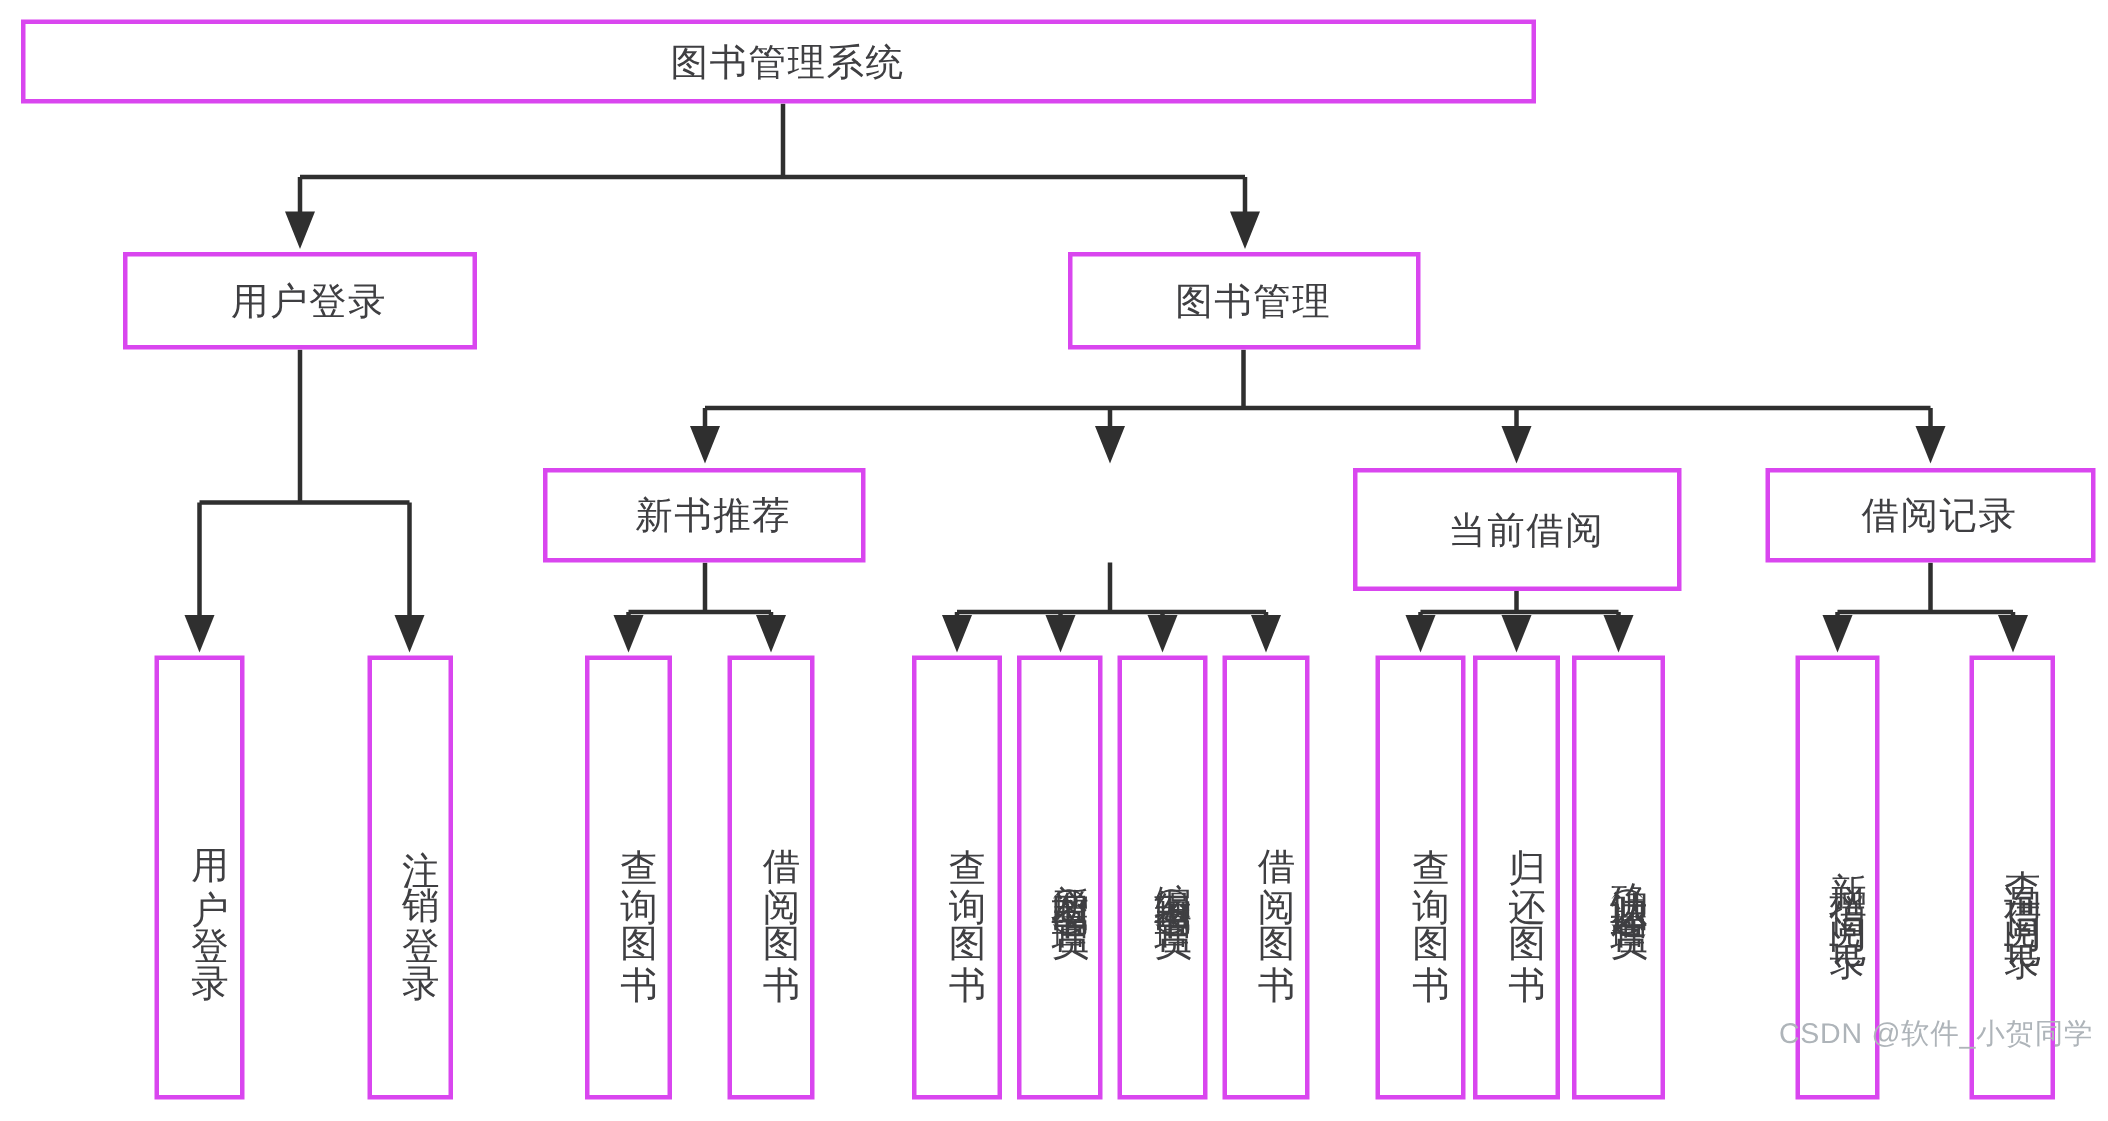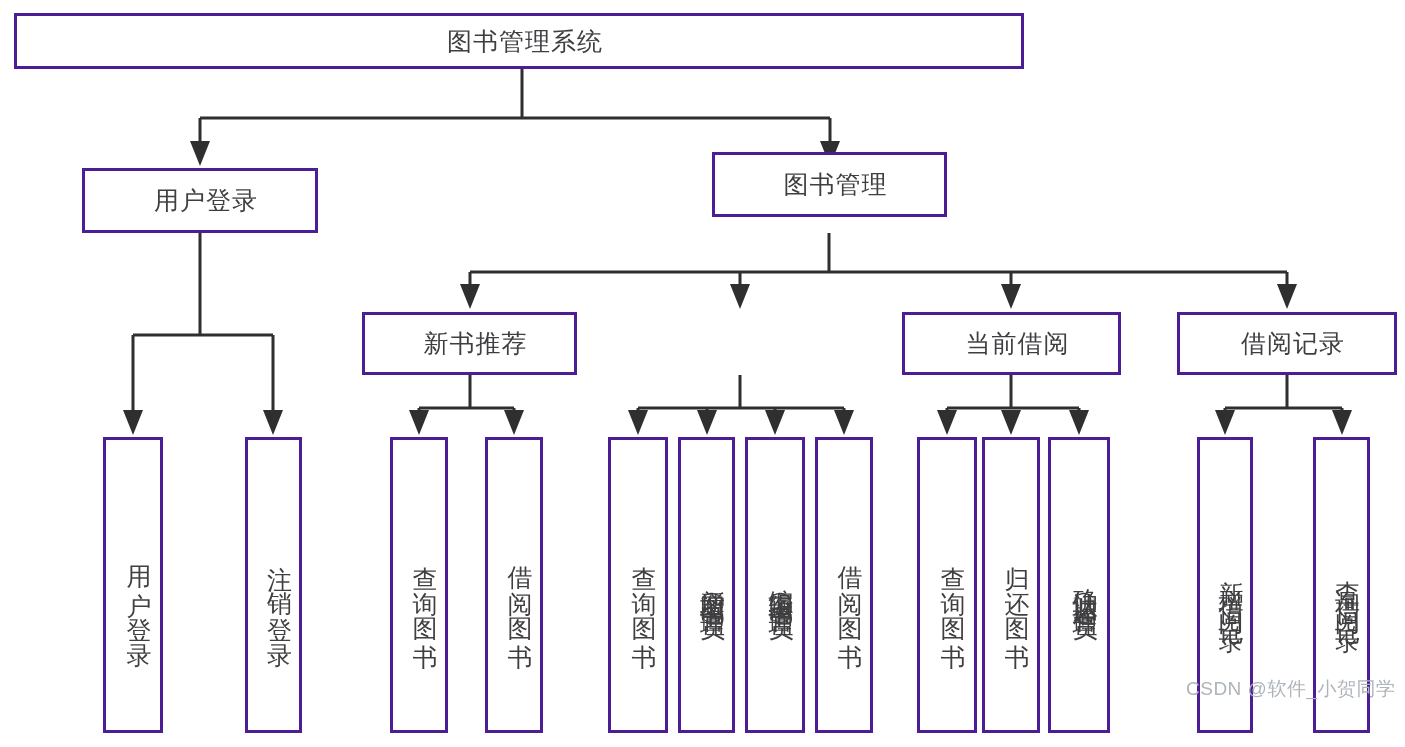--- a/index.html
+++ b/index.html
@@ -17,39 +17,39 @@
   }
   svg.wires {
     position: absolute;
     left: 0;
     top: 0;
     pointer-events: none;
   }
   .node {
     position: absolute;
     box-sizing: border-box;
-    border: 3px solid #4c1d95;
+    border: 3px solid #d946ef;
     background: #ffffff;
     display: flex;
     align-items: center;
     justify-content: center;
     color: #3f3f42;
     padding-left: 12px;
   }
   .hlabel {
     font-size: 25px;
     letter-spacing: 1px;
     white-space: nowrap;
   }
   .root  { left: 14px;   top: 13px;  width: 1010px; height: 56px; }
   .n2a   { left: 82px;   top: 168px; width: 236px;  height: 65px; }
-  .n2b   { left: 712px;  top: 152px; width: 235px;  height: 65px; }
+  .n2b   { left: 712px;  top: 168px; width: 235px;  height: 65px; }
   .n3a   { left: 362px;  top: 312px; width: 215px;  height: 63px; }
   .n3b   { left: 632px;  top: 312px; width: 215px;  height: 63px; }
-  .n3c   { left: 902px;  top: 312px; width: 219px;  height: 63px; }
+  .n3c   { left: 902px;  top: 312px; width: 219px;  height: 82px; }
   .n3d   { left: 1177px; top: 312px; width: 220px;  height: 63px; }
   .leaf  { top: 437px; height: 296px; }
   .vlabel {
     writing-mode: vertical-lr;
     text-orientation: mixed;
     font-size: 25px;
     line-height: 1;
     color: #3f3f42;
     white-space: nowrap;
   }

